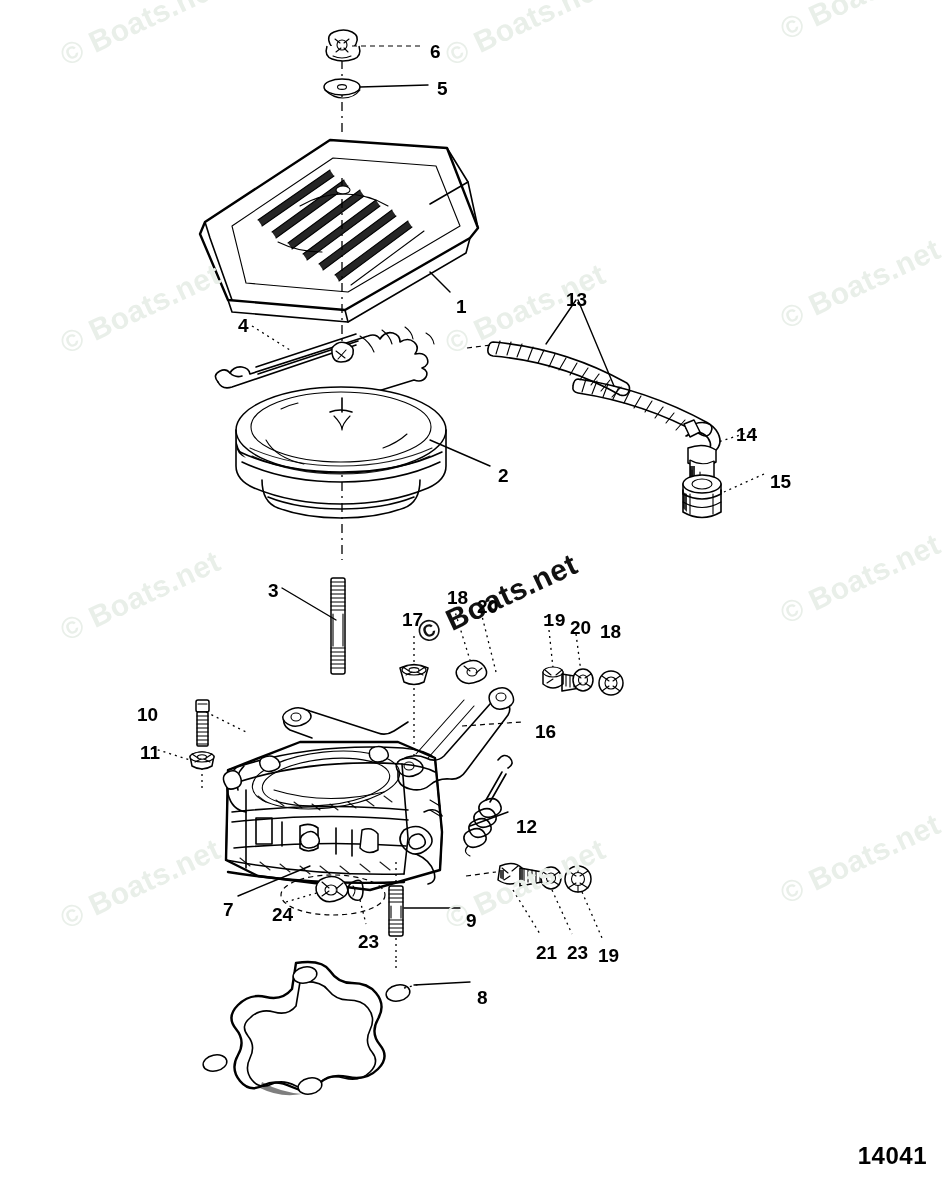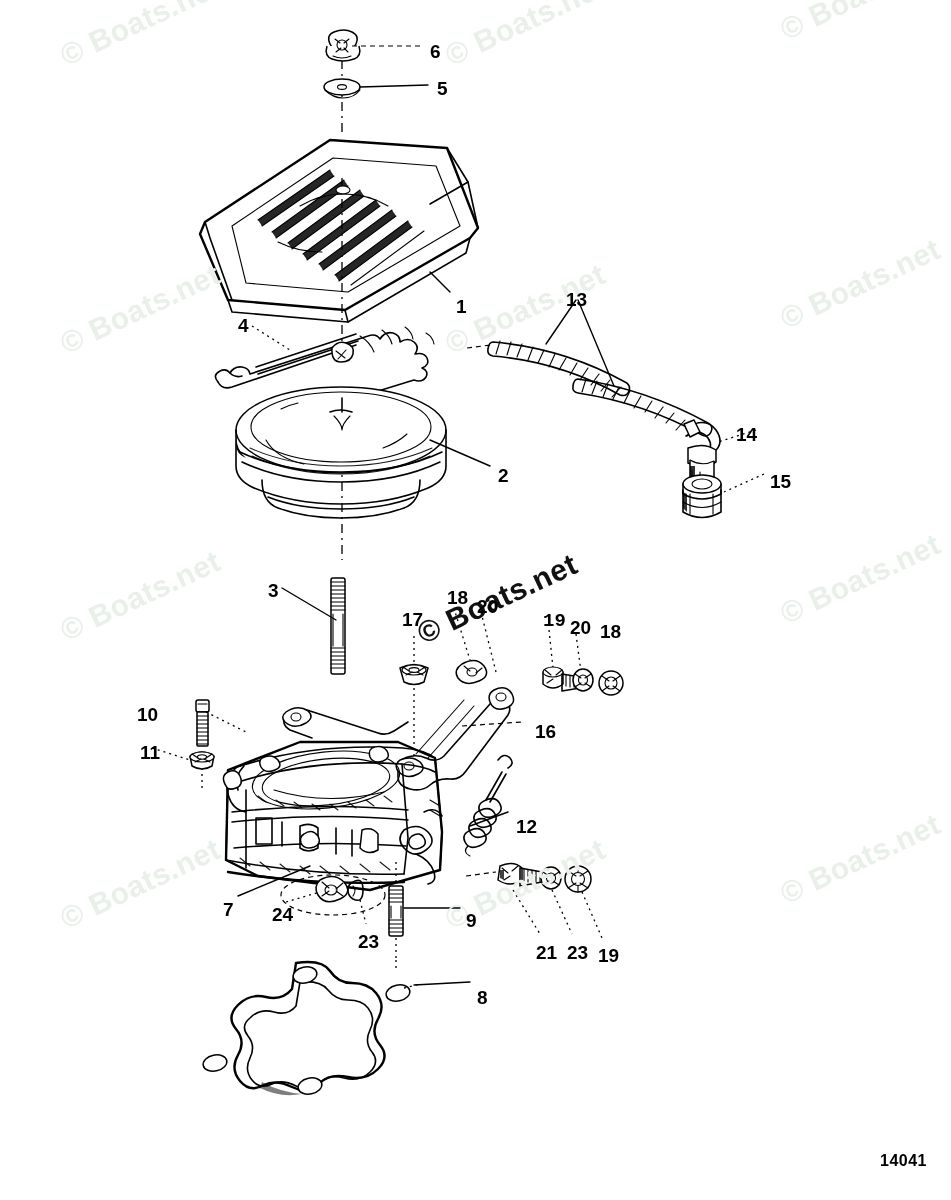--- a/index.html
+++ b/index.html
@@ -30,21 +30,21 @@
     font-weight:bold;
     font-size:19px;
     color:#000;
     line-height:1;
     white-space:nowrap;
   }
   #figno{
     position:absolute;
     right:24px;bottom:30px;
     font-family:"Liberation Sans", sans-serif;
-    font-weight:bold;font-size:16px;color:#000;
+    font-weight:bold;font-size:24px;color:#000;
     letter-spacing:.5px;
     margin-top:16px;
   }
 </style>
 </head>
 <body>
 
 <div id="stage">
 
   <svg id="art" width="951" height="1200" viewBox="0 0 951 1200">

